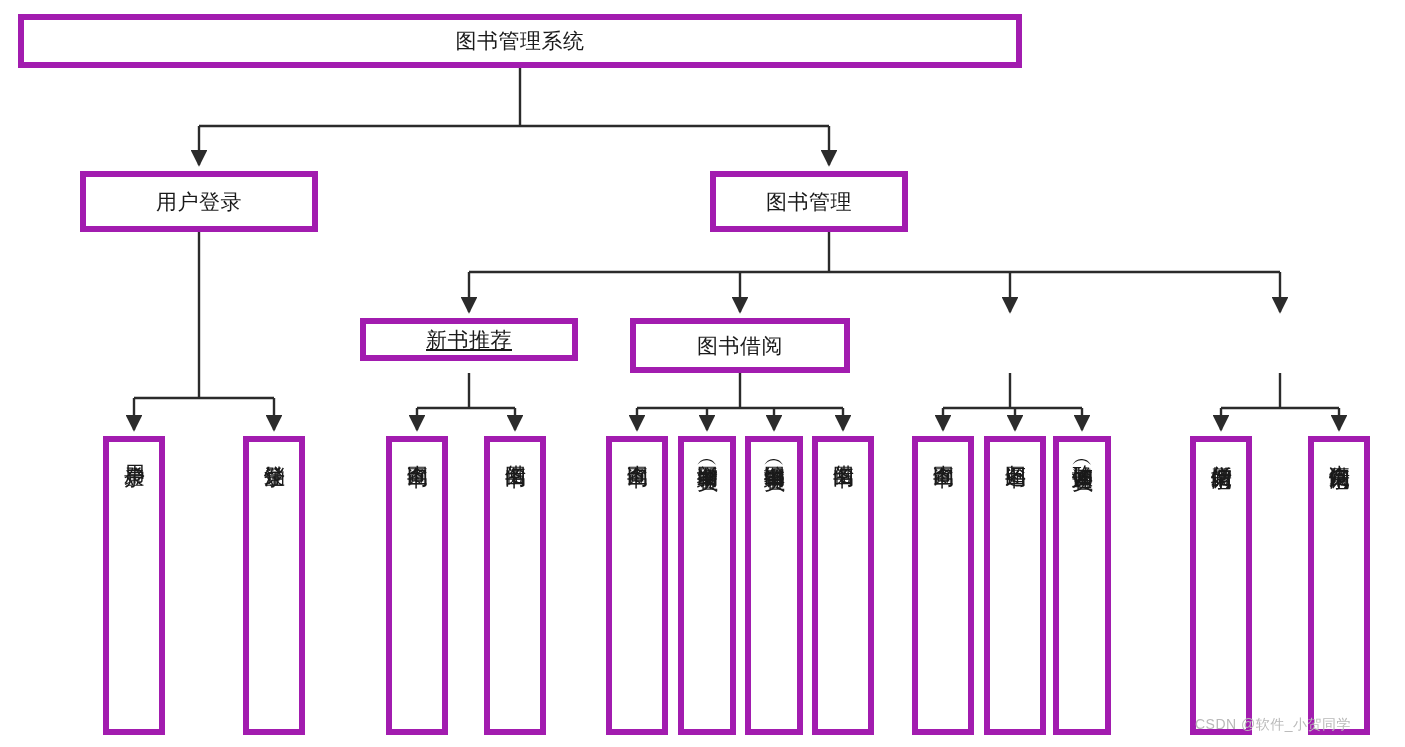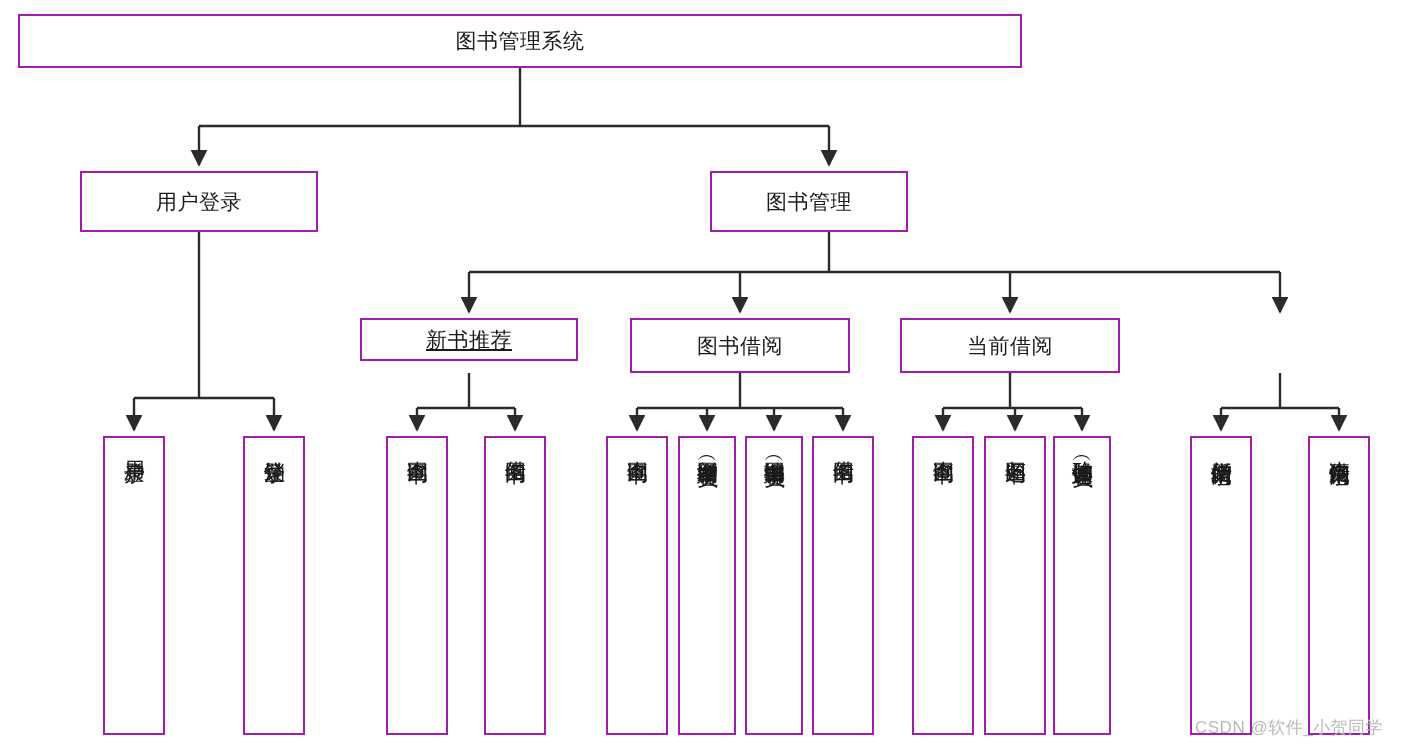--- a/index.html
+++ b/index.html
@@ -22,21 +22,21 @@
     left: 0;
     top: 0;
     width: 1405px;
     height: 747px;
     pointer-events: none;
   }
   .node {
     position: absolute;
     box-sizing: border-box;
     background: #ffffff;
-    border: 2px solid #a21caf;
+    border: 6px solid #a21caf;
     display: flex;
     align-items: center;
     justify-content: center;
     color: #1a1a1a;
   }
   .node.horiz .label {
     font-size: 21px;
     line-height: 1.2;
     letter-spacing: 0.5px;
     white-space: nowrap;
@@ -49,21 +49,21 @@
   .node.vert .label {
     writing-mode: vertical-rl;
     text-orientation: upright;
     font-size: 21px;
     line-height: 1.28;
     letter-spacing: 1px;
     white-space: nowrap;
   }
   .watermark {
     position: absolute;
-    font-size: 17px;
+    font-size: 14px;
     color: #b9b9b9;
     white-space: nowrap;
     letter-spacing: 0.5px;
   }
 </style>
 </head>
 <body>
 
 <div id="canvas">
 
@@ -127,23 +127,20 @@
   <div class="node horiz" style="left: 710px; top: 171px; width: 198px; height: 61px;">
     <span class="label">图书管理</span>
   </div>
 
   <div class="node horiz" style="left: 360px; top: 318px; width: 218px; height: 43px; text-decoration: underline;">
     <span class="label">新书推荐</span>
   </div>
   <div class="node horiz" style="left: 630px; top: 318px; width: 220px; height: 55px;">
     <span class="label">图书借阅</span>
   </div>
-  <div class="node horiz" style="left: 900px; top: 318px; width: 220px; height: 55px;">
-    <span class="label">当前借阅</span>
-  </div>
 
   <div class="node vert" style="left: 103px; top: 436px; width: 62px; height: 299px;">
     <span class="label">用户登录</span>
   </div>
   <div class="node vert" style="left: 243px; top: 436px; width: 62px; height: 299px;">
     <span class="label">注销登录</span>
   </div>
   <div class="node vert" style="left: 386px; top: 436px; width: 62px; height: 299px;">
     <span class="label">查询图书</span>
   </div>

